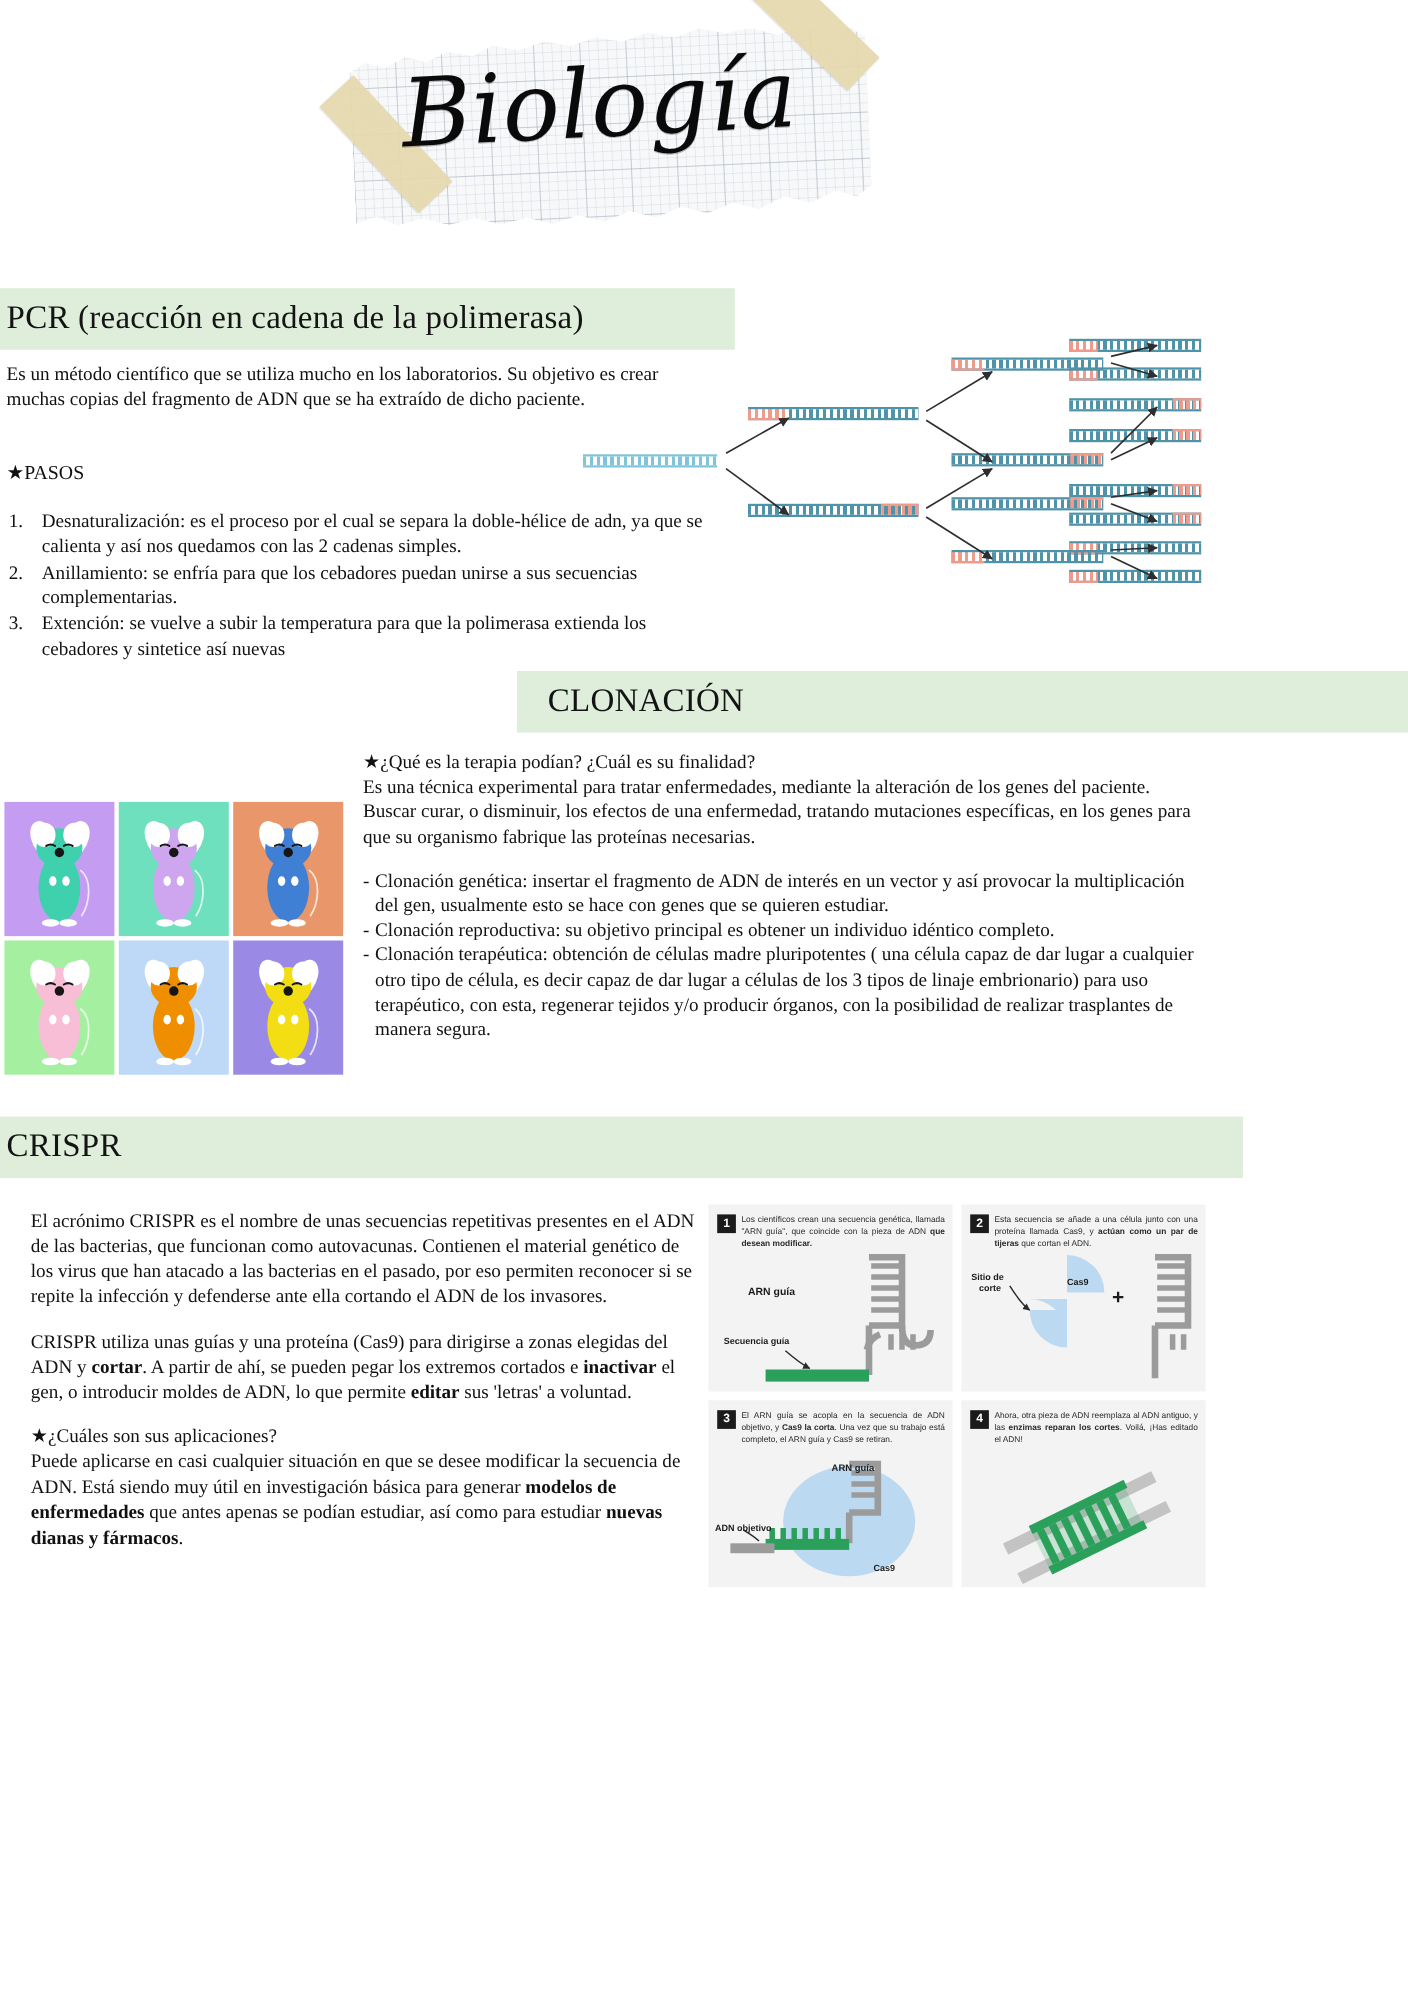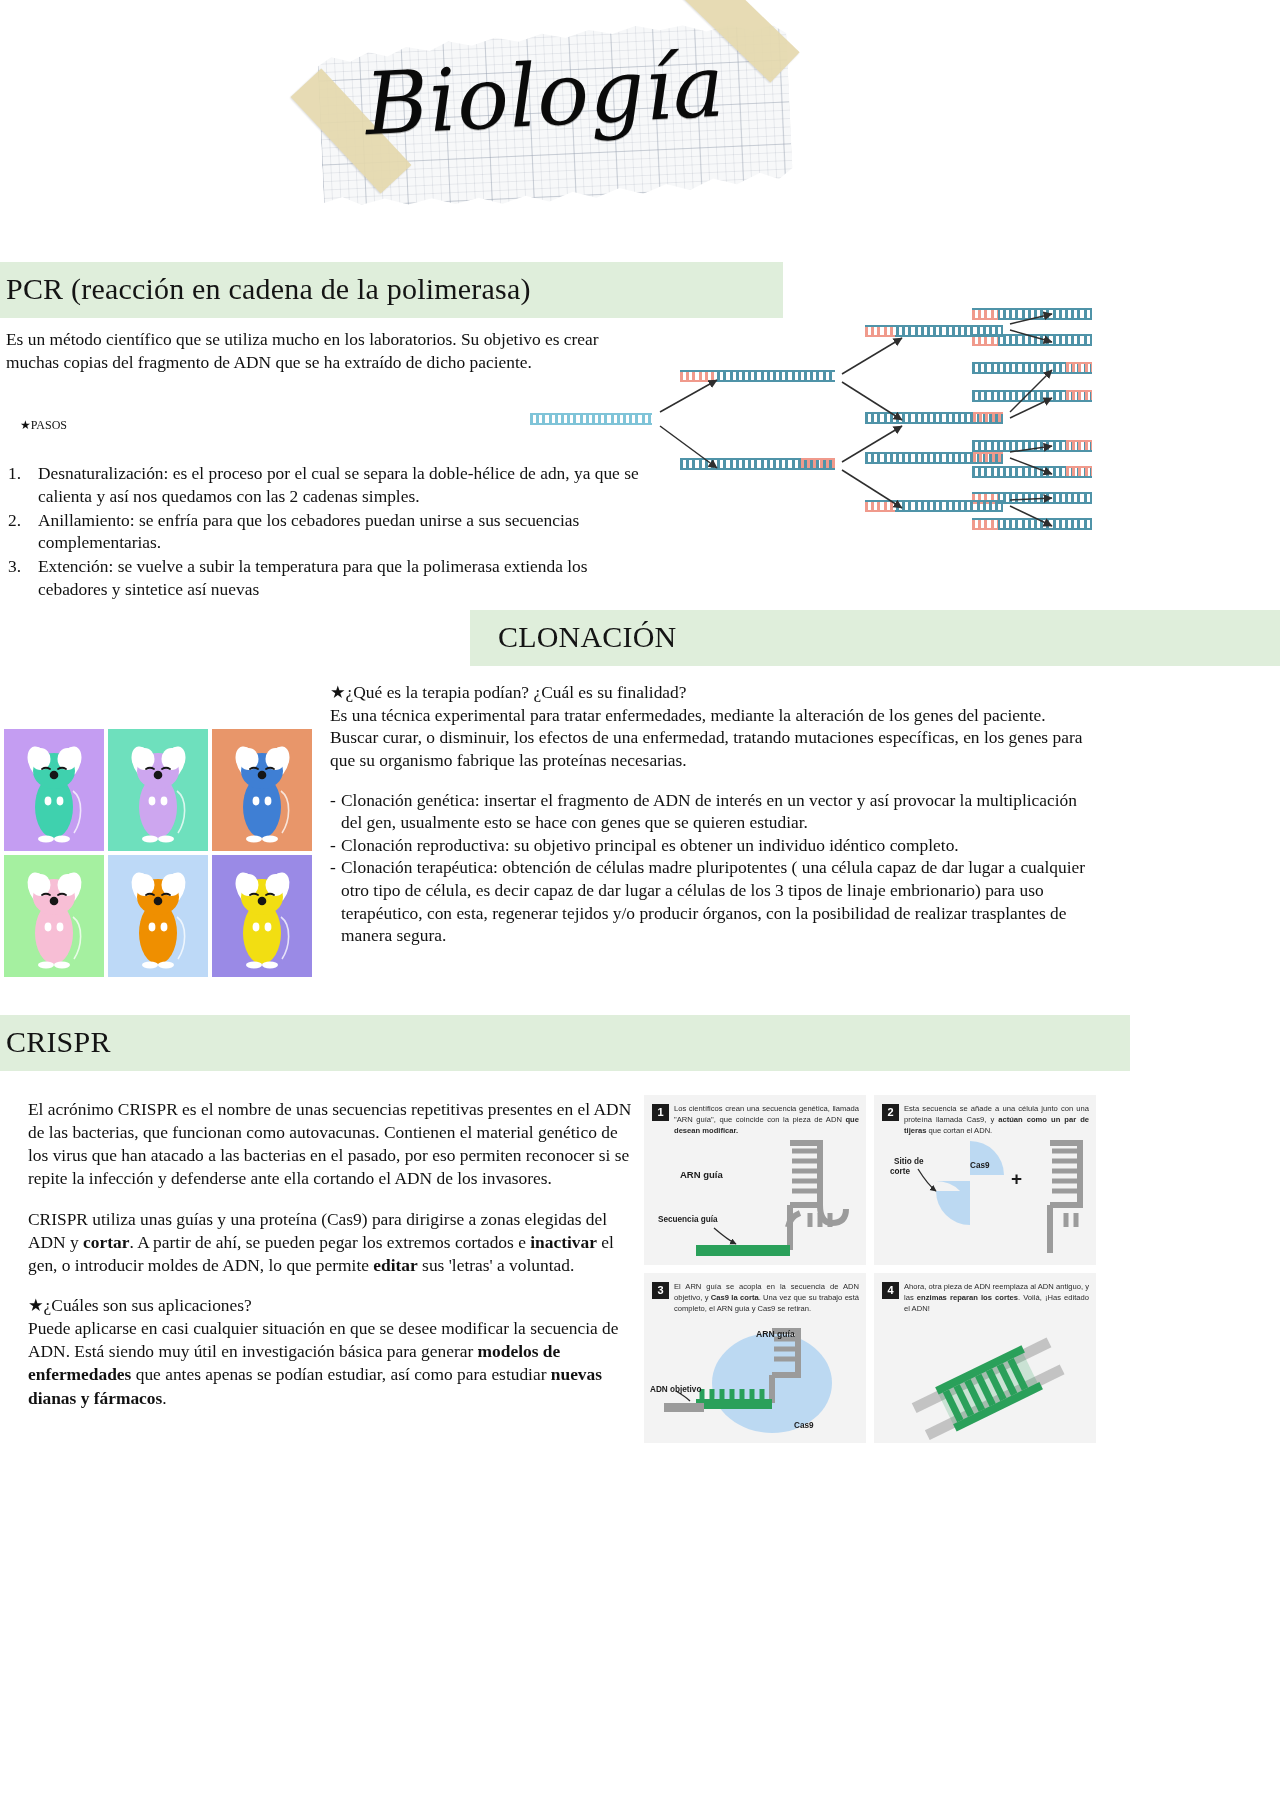--- a/index.html
+++ b/index.html
@@ -40,33 +40,33 @@
   }
   .tape { position:absolute; background:#e5d9ae; opacity:.92;
           box-shadow:0 1px 2px rgba(0,0,0,.15); }
   .tape-tr { left:385px; top:-6px; width:128px; height:42px; transform:rotate(44deg); }
   .tape-bl { left:-5px;  top:102px; width:132px; height:42px; transform:rotate(47deg); }
 
   
   .banner { position:absolute; background:#dfeedb; }
   .banner .btxt { font-size:30px; line-height:1; color:#141414; letter-spacing:.2px; }
 
-  #banner-pcr { left:0; top:262px; width:783px; height:56px; }
+  #banner-pcr { left:0; top:262px; width:668px; height:56px; }
   #banner-pcr .btxt { position:absolute; left:6px; top:12px; }
 
   #banner-clon { left:470px; top:610px; width:810px; height:56px; }
   #banner-clon .btxt { position:absolute; left:28px; top:12px; }
 
   #banner-crispr { left:0; top:1015px; width:1130px; height:56px; }
   #banner-crispr .btxt { position:absolute; left:6px; top:12px; }
 
   
   .para { position:absolute; font-size:17.4px; line-height:1.30; color:#101010; }
   .pcr-intro { left:6px; top:328px; width:640px; }
-  .pcr-pasos { left:20px; top:418px; font-size:12px; }
+  .pcr-pasos { left:6px; top:418px; font-size:18px; }
 
   ol.pcr-steps { position:absolute; left:8px; top:462px; width:640px;
                  list-style:none; font-size:17.4px; line-height:1.31; }
   ol.pcr-steps li { display:flex; margin-bottom:1px; }
   ol.pcr-steps li .num { width:30px; flex:0 0 30px; }
   ol.pcr-steps li .txt { flex:1;font-family:Liberation Serif, serif; }
 
   
   .clon-body { position:absolute; left:330px; top:681px; width:760px;
                font-size:17.4px; line-height:1.30; }
@@ -520,21 +520,21 @@
             <path d="M44 74 q10 16 18 22" stroke="#2a2a2a" stroke-width="1.3" fill="none" marker-end="url(#ah3)"></path>
             <defs>
               <marker id="ah3" markerWidth="6" markerHeight="6" refX="4.5" refY="2.5" orient="auto">
                 <path d="M0,0 L5,2.5 L0,5 z" fill="#2a2a2a"></path>
               </marker>
             </defs>
           </svg>
         </div>
         <div class="cp-num">2</div>
         <div class="cp-cap"><span>Esta secuencia se añade a una célula junto con una proteína llamada Cas9, y </span><b>actúan como un par de tijeras</b><span> que cortan el ADN.</span></div>
-        <div class="cp-lbl" style="left: 20px; top: 62px; font-size: 8.2px;">Sitio de</div>
+        <div class="cp-lbl" style="left: 9px; top: 62px; font-size: 8.2px;">Sitio de</div>
         <div class="cp-lbl" style="left: 16px; top: 72px; font-size: 8.2px;">corte</div>
         <div class="cp-lbl" style="left: 96px; top: 66px; font-size: 8.2px;">Cas9</div>
       </div>
       <div class="cpanel">
         <div style="position: absolute; left: 0px; top: 0px; width: 100%; height: 100%;">
           <svg class="cp-art" viewBox="0 0 222 170">
             <ellipse cx="128" cy="110" rx="60" ry="50" fill="#bcd9f2"></ellipse>
             <path d="M128 58 h26 v44 h-26" stroke="#9b9b9b" stroke-width="6" fill="none"></path>
             <g stroke="#9b9b9b" stroke-width="5">
               <line x1="130" y1="66" x2="153" y2="66"></line>

